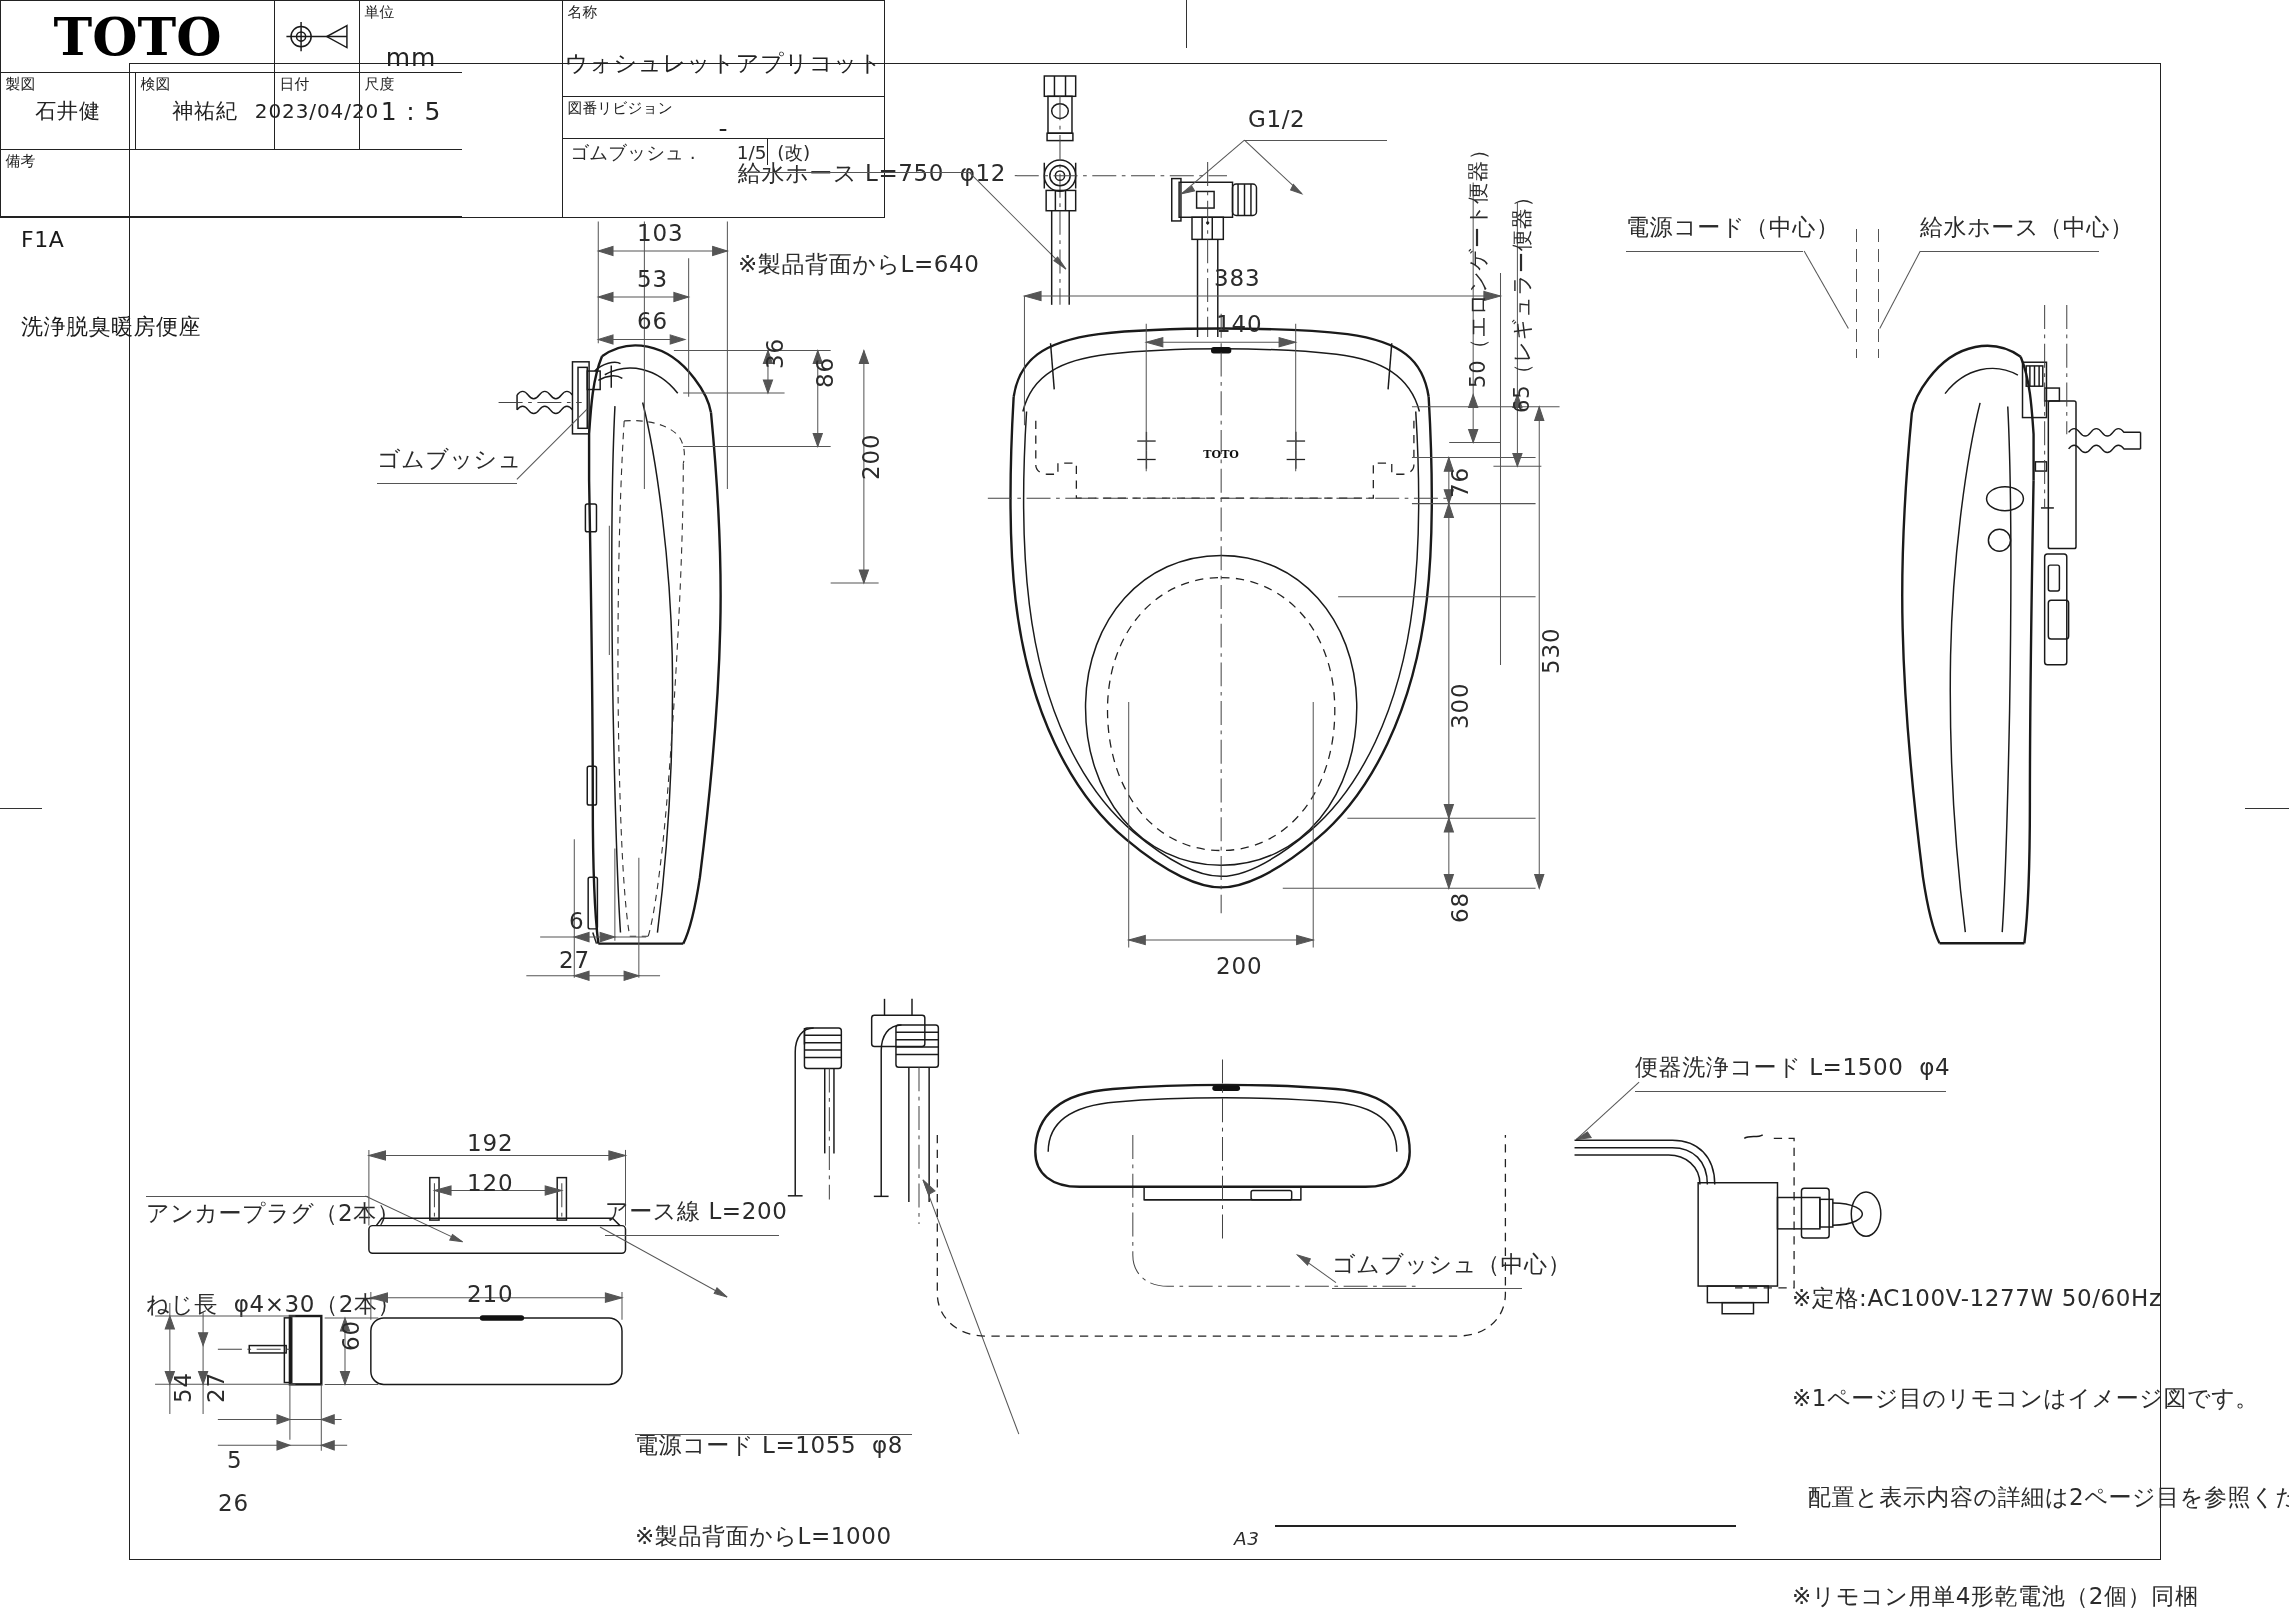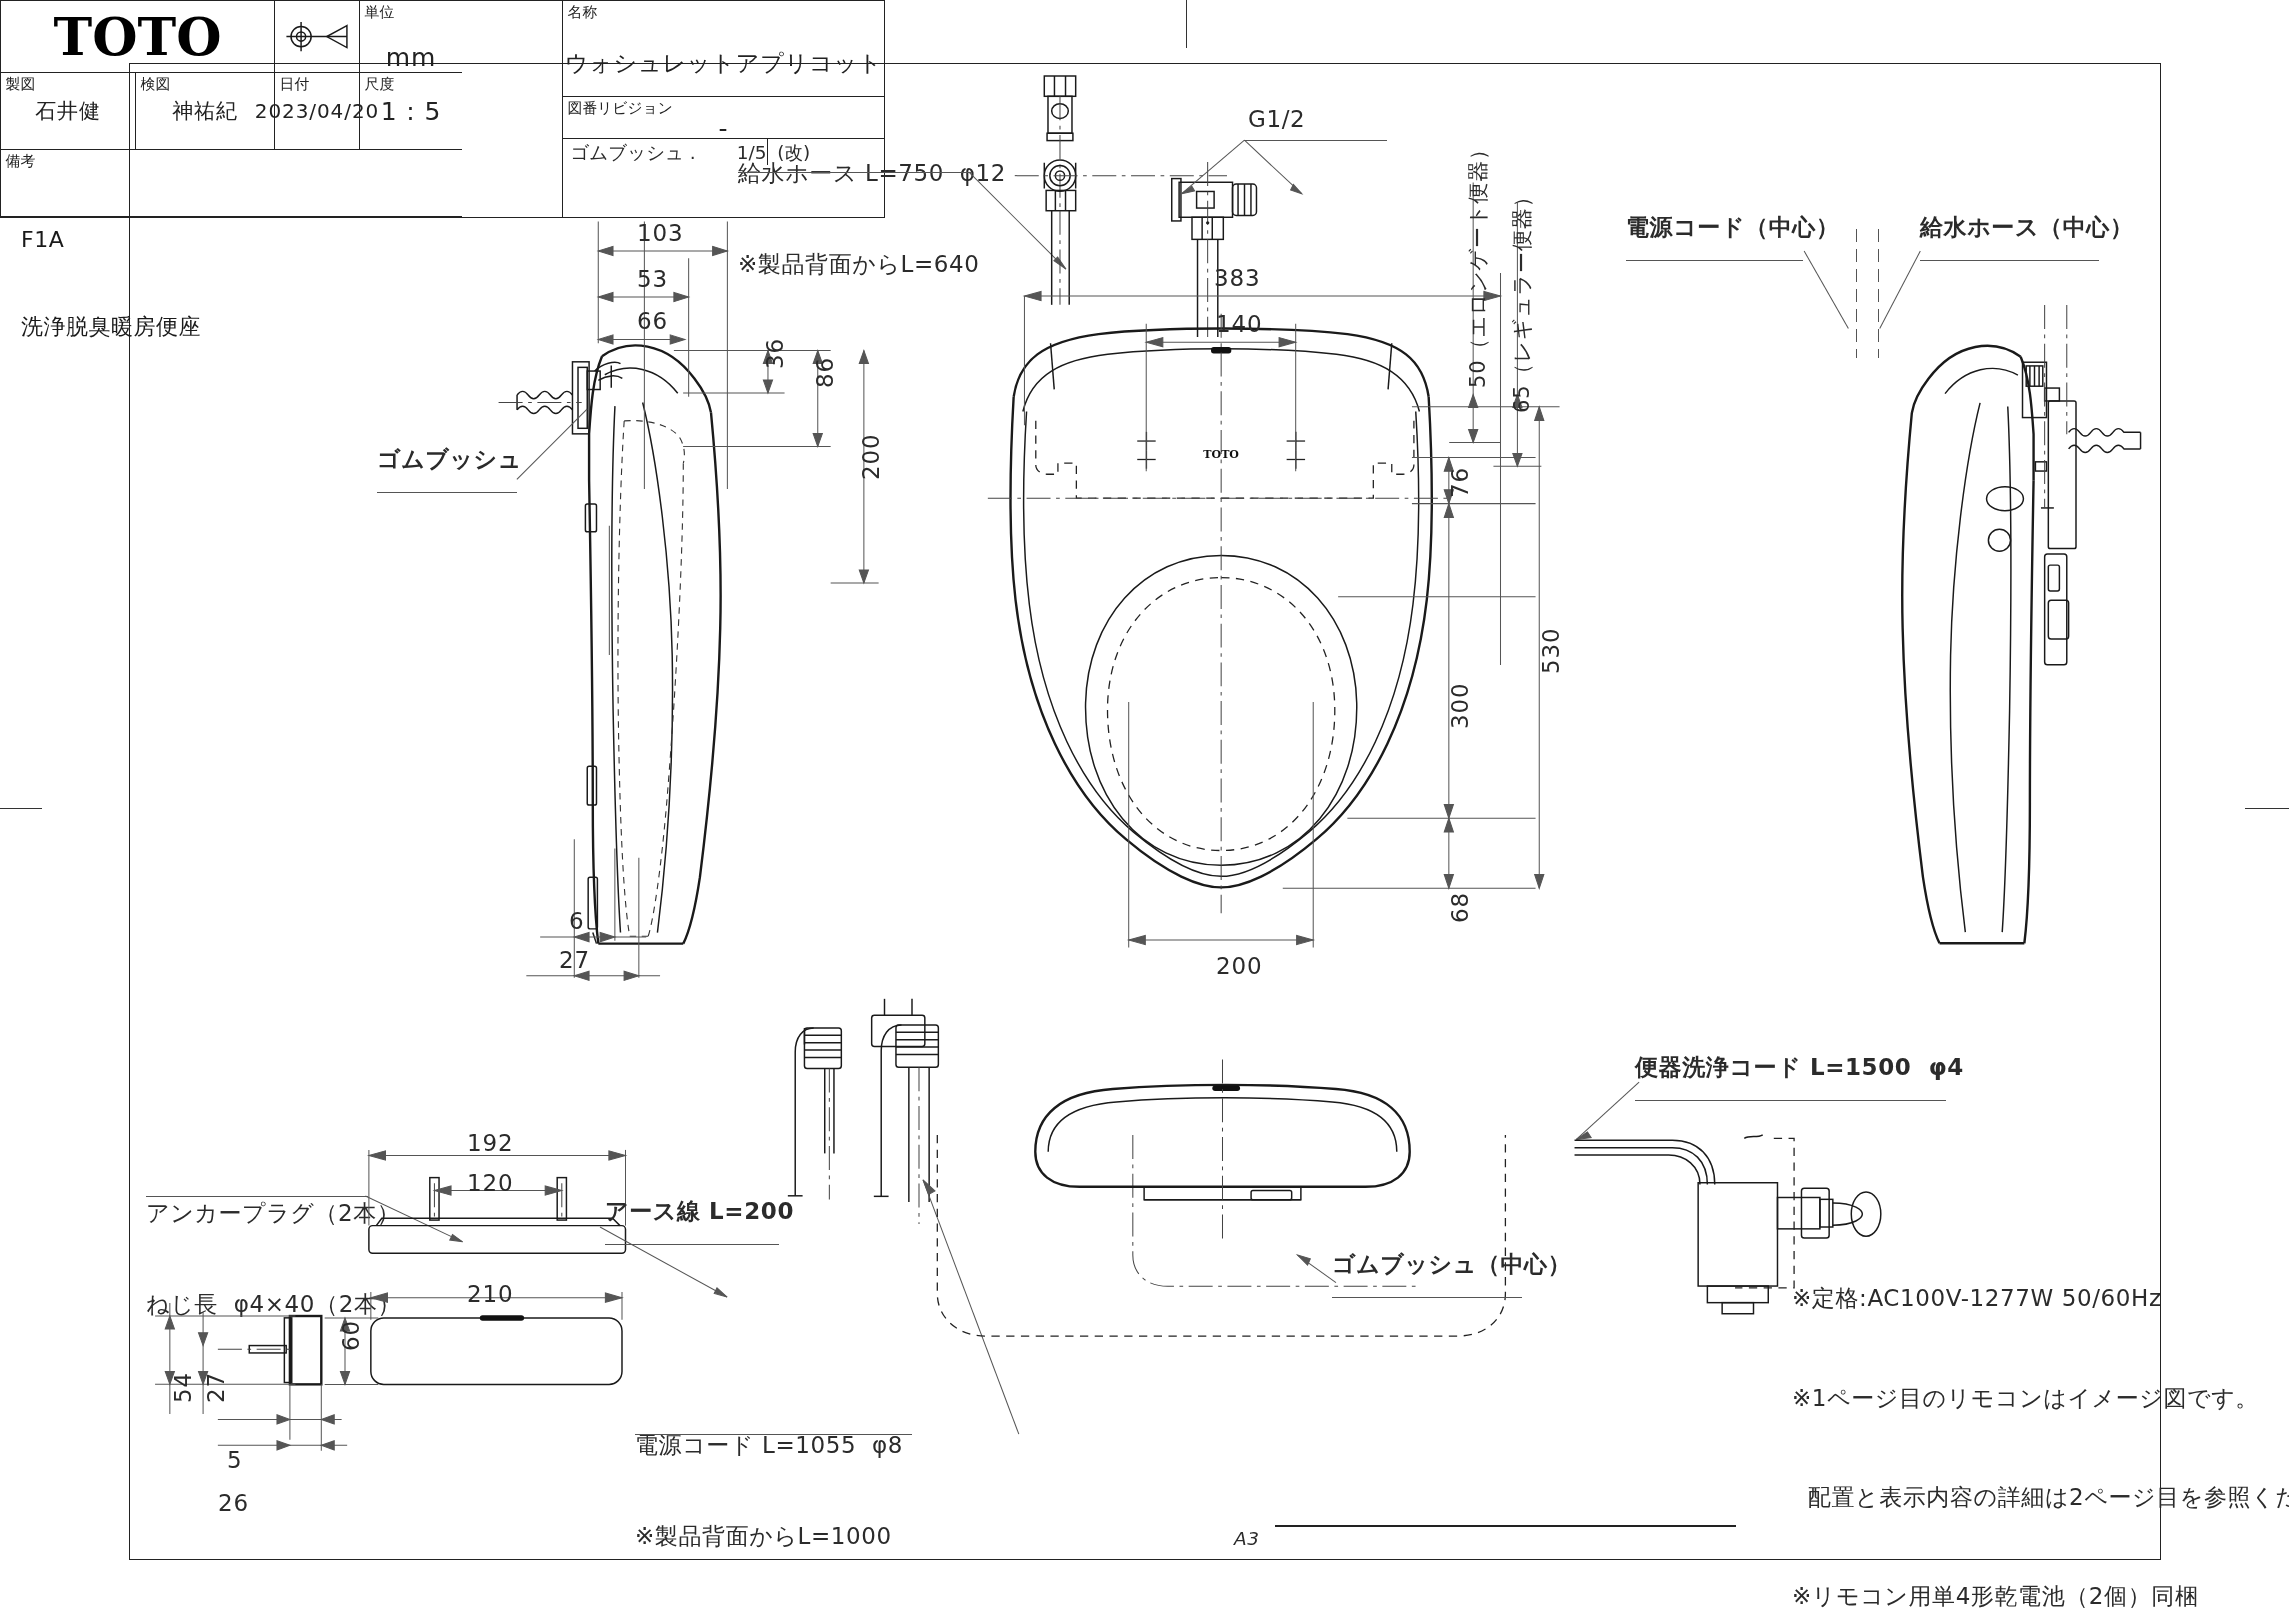--- a/index.html
+++ b/index.html
@@ -6,21 +6,21 @@
   body{width:2290px;height:1619px;position:relative;overflow:hidden;
        font-family:"DejaVu Sans","Liberation Sans",sans-serif;color:#1a1a1a;}
   .abs{position:absolute;}
   .txt{position:absolute;white-space:pre;line-height:1.32;letter-spacing:0.5px;}
   .dim{font-size:23px;color:#2b2b2b;letter-spacing:0.9px;}
   .note{font-size:23px;color:#2b2b2b;letter-spacing:0.6px;}
   .tiny{font-size:18.5px;color:#2b2b2b;}
   .ln{position:absolute;background:#555;}
   .h{height:0.9px;}
   .v{width:0.9px;}
-  .ulbl{border-bottom:0.9px solid #555;padding-bottom:18px;font-weight:bold;}
+  .ulbl{border-bottom:0.9px solid #555;padding-bottom:9px;}
   .rot90{transform-origin:0 0;transform:rotate(-90deg);}
   svg{position:absolute;overflow:visible;}
   .s{fill:none;stroke:#1a1a1a;stroke-width:1.6;}
   .s2{fill:none;stroke:#1a1a1a;stroke-width:2.6;}
   .sl{fill:none;stroke:#555;stroke-width:1.1;}
   .dash{fill:none;stroke:#222;stroke-width:1.4;stroke-dasharray:9 7;}
   .dashf{fill:none;stroke:#333;stroke-width:1.2;stroke-dasharray:7 6;}
   .cl{fill:none;stroke:#444;stroke-width:1.1;stroke-dasharray:26 6 4 6;}
   .arrow{stroke:#555;stroke-width:1.1;fill:#555;}
   
@@ -350,21 +350,21 @@
   <rect class="s" x="330" y="300" width="22" height="42" rx="3"></rect>
   <path class="s" d="M322 200 L336 200"></path>
   <rect class="s" x="316" y="150" width="12" height="10"></rect>
 
   <line class="cl" x1="326" y1="-20" x2="326" y2="200"></line>
   <line class="cl" x1="350" y1="-20" x2="350" y2="120"></line>
 </svg>
 
 <div class="txt note" style="left:146px;top:1137px;">
   <div>アンカープラグ（2本）</div>
-  <div>ねじ長  φ4×40（2本）</div>
+  <div>ねじ長  φ4×30（2本）</div>
 </div>
 <div class="ln h" style="left:146px;top:1196px;width:222px;"></div>
 <svg style="left:365px;top:1196px;width:120px;height:55px;" viewBox="0 0 130 60" width="120" height="55">
   <line class="sl" x1="0" y1="0" x2="106" y2="50"></line>
   <polygon class="arrow" points="106,50 92,48 95,42"></polygon>
 </svg>
 
 <svg style="left:367px;top:1137px;width:277px;height:120px;" viewBox="0 0 300 130" width="277" height="120">
   <rect class="s" x="2" y="96" width="278" height="30" rx="4"></rect>
   <path class="s" d="M10 96 L16 88 L266 88 L274 96"></path>

